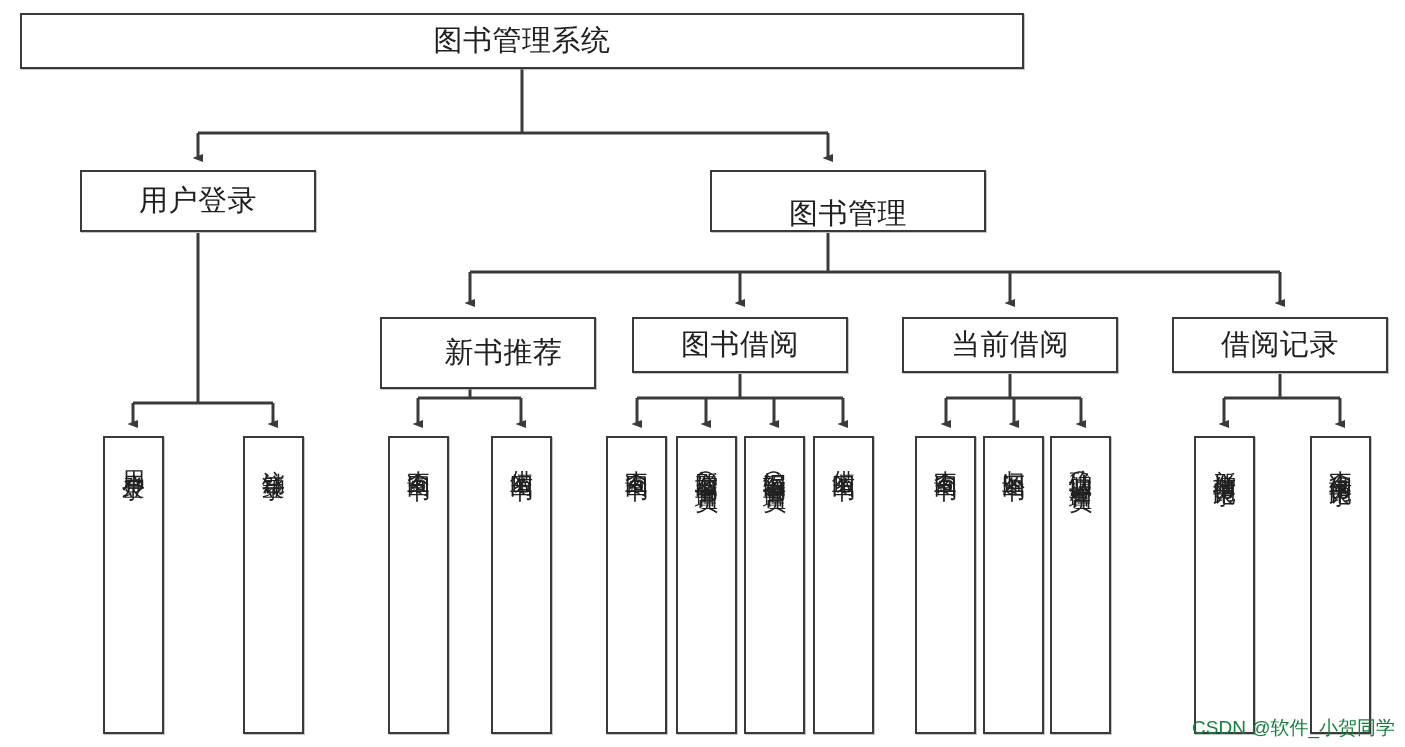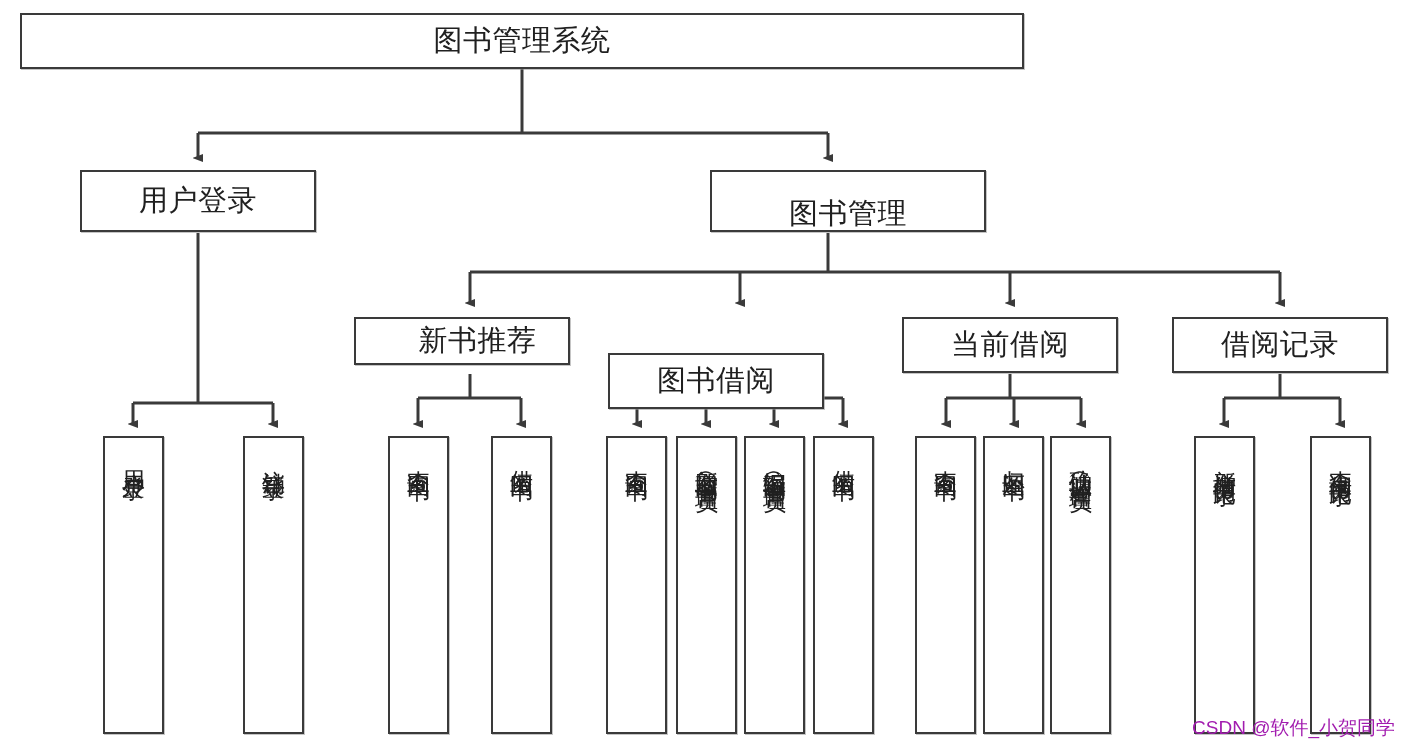--- a/index.html
+++ b/index.html
@@ -52,21 +52,21 @@
     letter-spacing: 3px;
     line-height: 1;
     white-space: nowrap;
     transform: none;
   }
   .watermark {
     position: absolute;
     right: 10px;
     bottom: 6px;
     font-size: 19px;
-    color: #a21caf;
+    color: #15803d;
     white-space: nowrap;
     font-family: "Liberation Sans", "DejaVu Sans", sans-serif;
     margin-top: 16px;
   }
 </style>
 </head>
 <body>
 
 <div id="canvas">
 
@@ -125,25 +125,25 @@
   </div>
 
   <div class="node" style="left:80px; top:170px; width:236px; height:62px;">
     <span class="label">用户登录</span>
   </div>
 
   <div class="node" style="left:710px; top:170px; width:276px; height:62px;align-items:flex-end;">
     <span class="label">图书管理</span>
   </div>
 
-  <div class="node" style="left:354px; top:317px; width:216px; height:48px;padding-left:31px;">
+  <div class="node" style="left:380px; top:317px; width:216px; height:72px;padding-left:31px;">
     <span class="label">新书推荐</span>
   </div>
 
-  <div class="node" style="left:608px; top:317px; width:216px; height:56px;margin-top:36px;">
+  <div class="node" style="left:632px; top:317px; width:216px; height:56px;">
     <span class="label">图书借阅</span>
   </div>
 
   <div class="node" style="left:902px; top:317px; width:216px; height:56px;">
     <span class="label">当前借阅</span>
   </div>
 
   <div class="node" style="left:1172px; top:317px; width:216px; height:56px;text-align:center;">
     <span class="label">借阅记录</span>
   </div>

